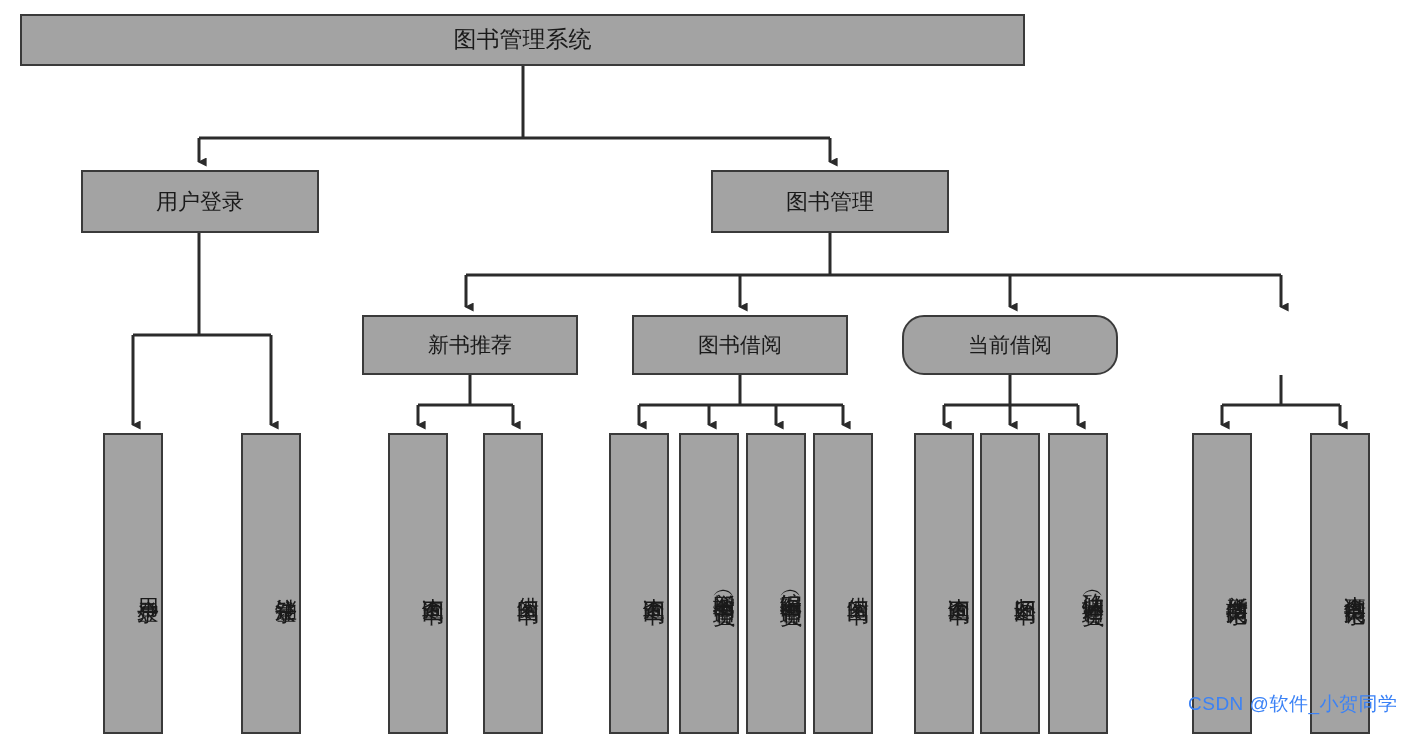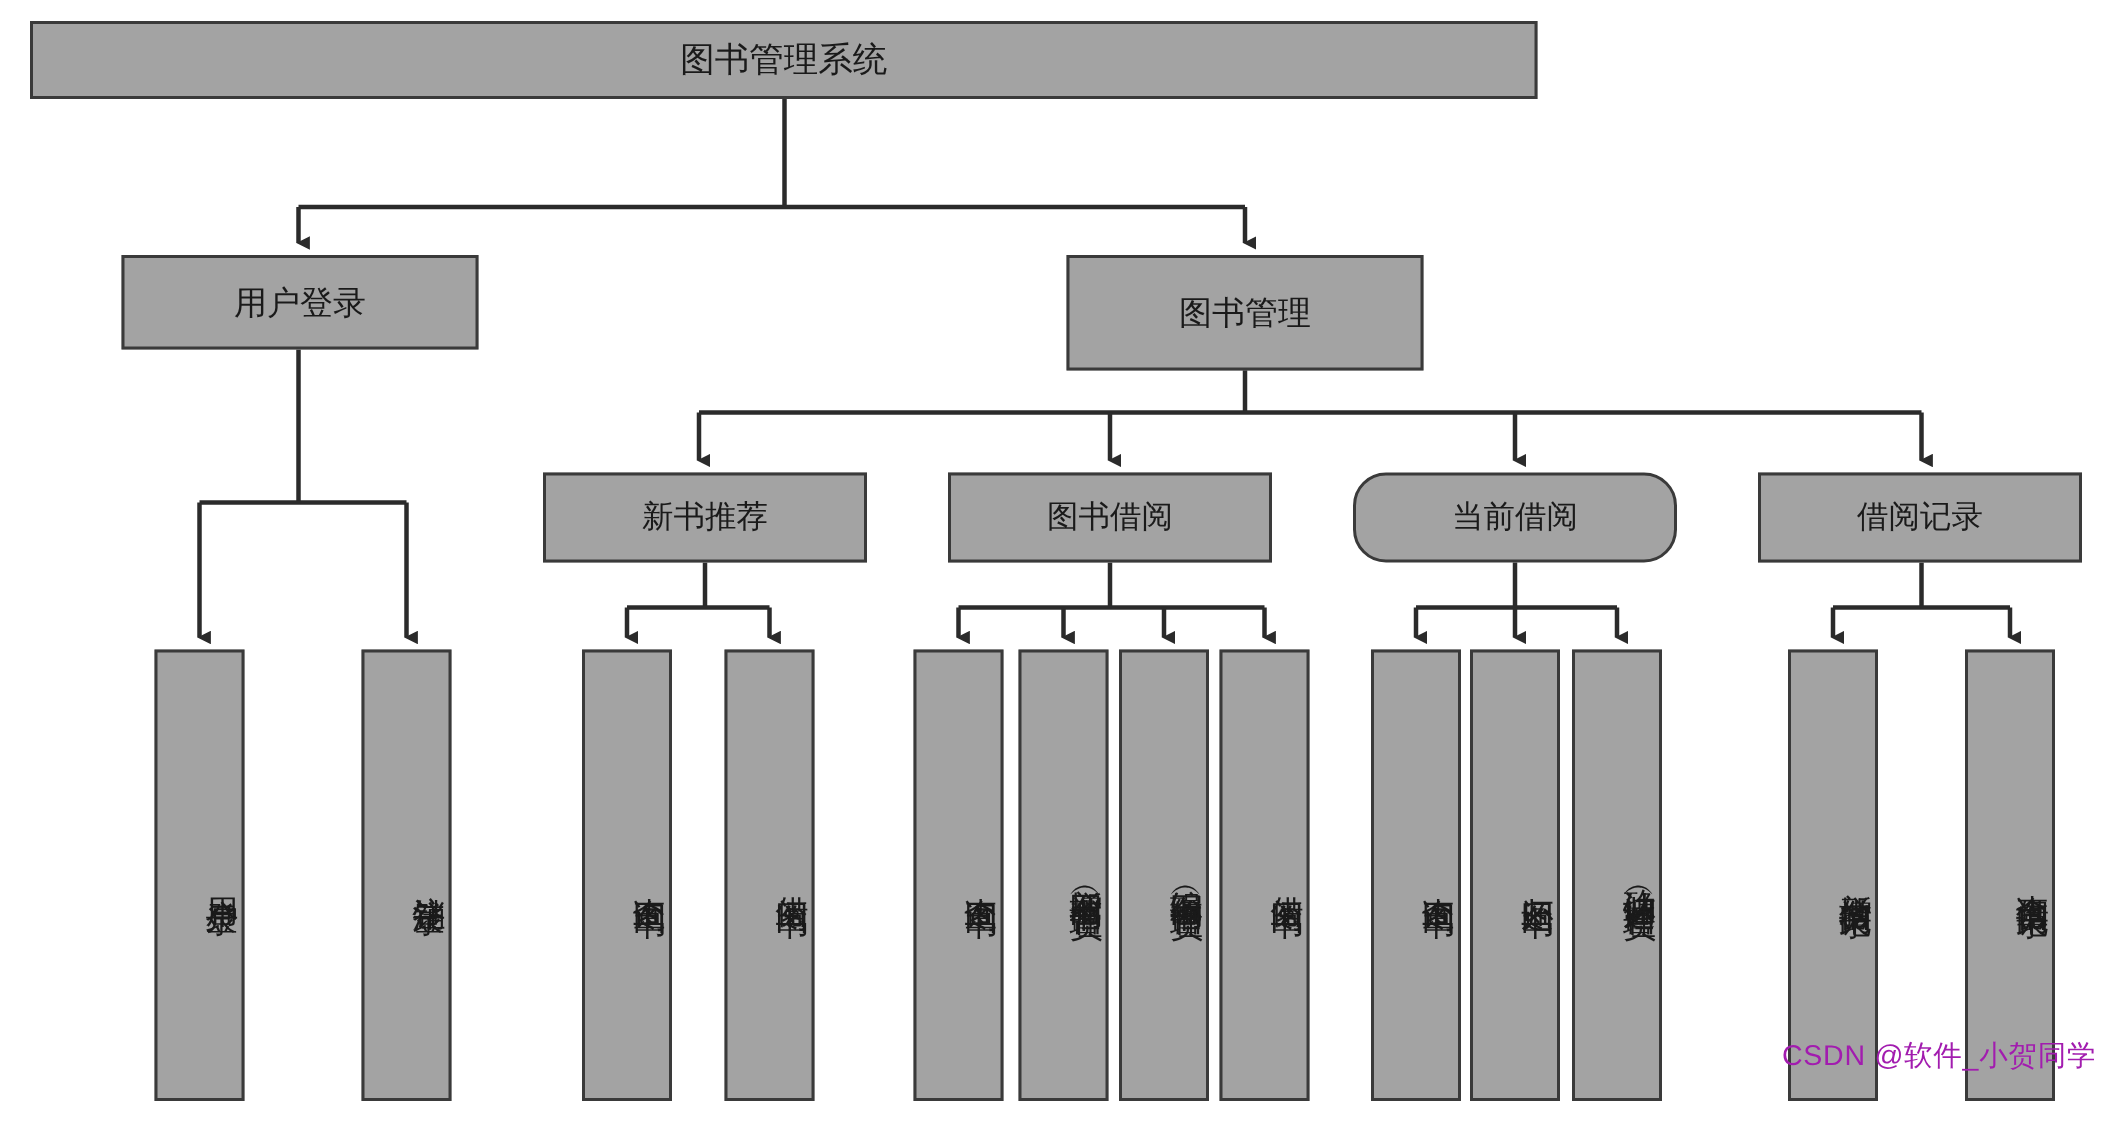--- a/index.html
+++ b/index.html
@@ -54,21 +54,21 @@
     padding: 12px 0;
     align-items: flex-start;
     justify-content: center;
   }
   .node .lbl {
     display: block;
   }
   .watermark {
     position: absolute;
     font-size: 19px;
-    color: #a21caf;
+    color: #3b82f6;
     white-space: nowrap;
     left: 1188px;
     top: 691px;
     letter-spacing: 0.5px;
   }
 </style>
 </head>
 <body>
 
 <div id="canvas">
@@ -123,35 +123,32 @@
     </g>
   </svg>
 
   <div class="node root" style="left:20px; top:14px; width:1005px; height:52px;">
     <span class="lbl">图书管理系统</span>
   </div>
 
   <div class="node lvl2" style="left:81px; top:170px; width:238px; height:63px;">
     <span class="lbl">用户登录</span>
   </div>
-  <div class="node lvl2" style="left:711px; top:170px; width:238px; height:77px;">
+  <div class="node lvl2" style="left:711px; top:170px; width:238px; height:63px;">
     <span class="lbl">图书管理</span>
   </div>
 
   <div class="node lvl3" style="left:632px; top:315px; width:216px; height:60px;">
     <span class="lbl">图书借阅</span>
   </div>
   <div class="node lvl3" style="left:362px; top:315px; width:216px; height:60px;">
     <span class="lbl">新书推荐</span>
   </div>
   <div class="node lvl3" style="left:902px; top:315px; width:216px; height:60px;border-radius:22px;">
     <span class="lbl">当前借阅</span>
-  </div>
-  <div class="node lvl3" style="left:1172px; top:315px; width:216px; height:60px;">
-    <span class="lbl">借阅记录</span>
   </div>
 
   <div class="node leaf" style="left:103px; top:433px; width:60px; height:301px;">
     <span class="lbl">用户登录</span>
   </div>
   <div class="node leaf" style="left:241px; top:433px; width:60px; height:301px;">
     <span class="lbl">注销登录</span>
   </div>
 
   <div class="node leaf" style="left:388px; top:433px; width:60px; height:301px;">

